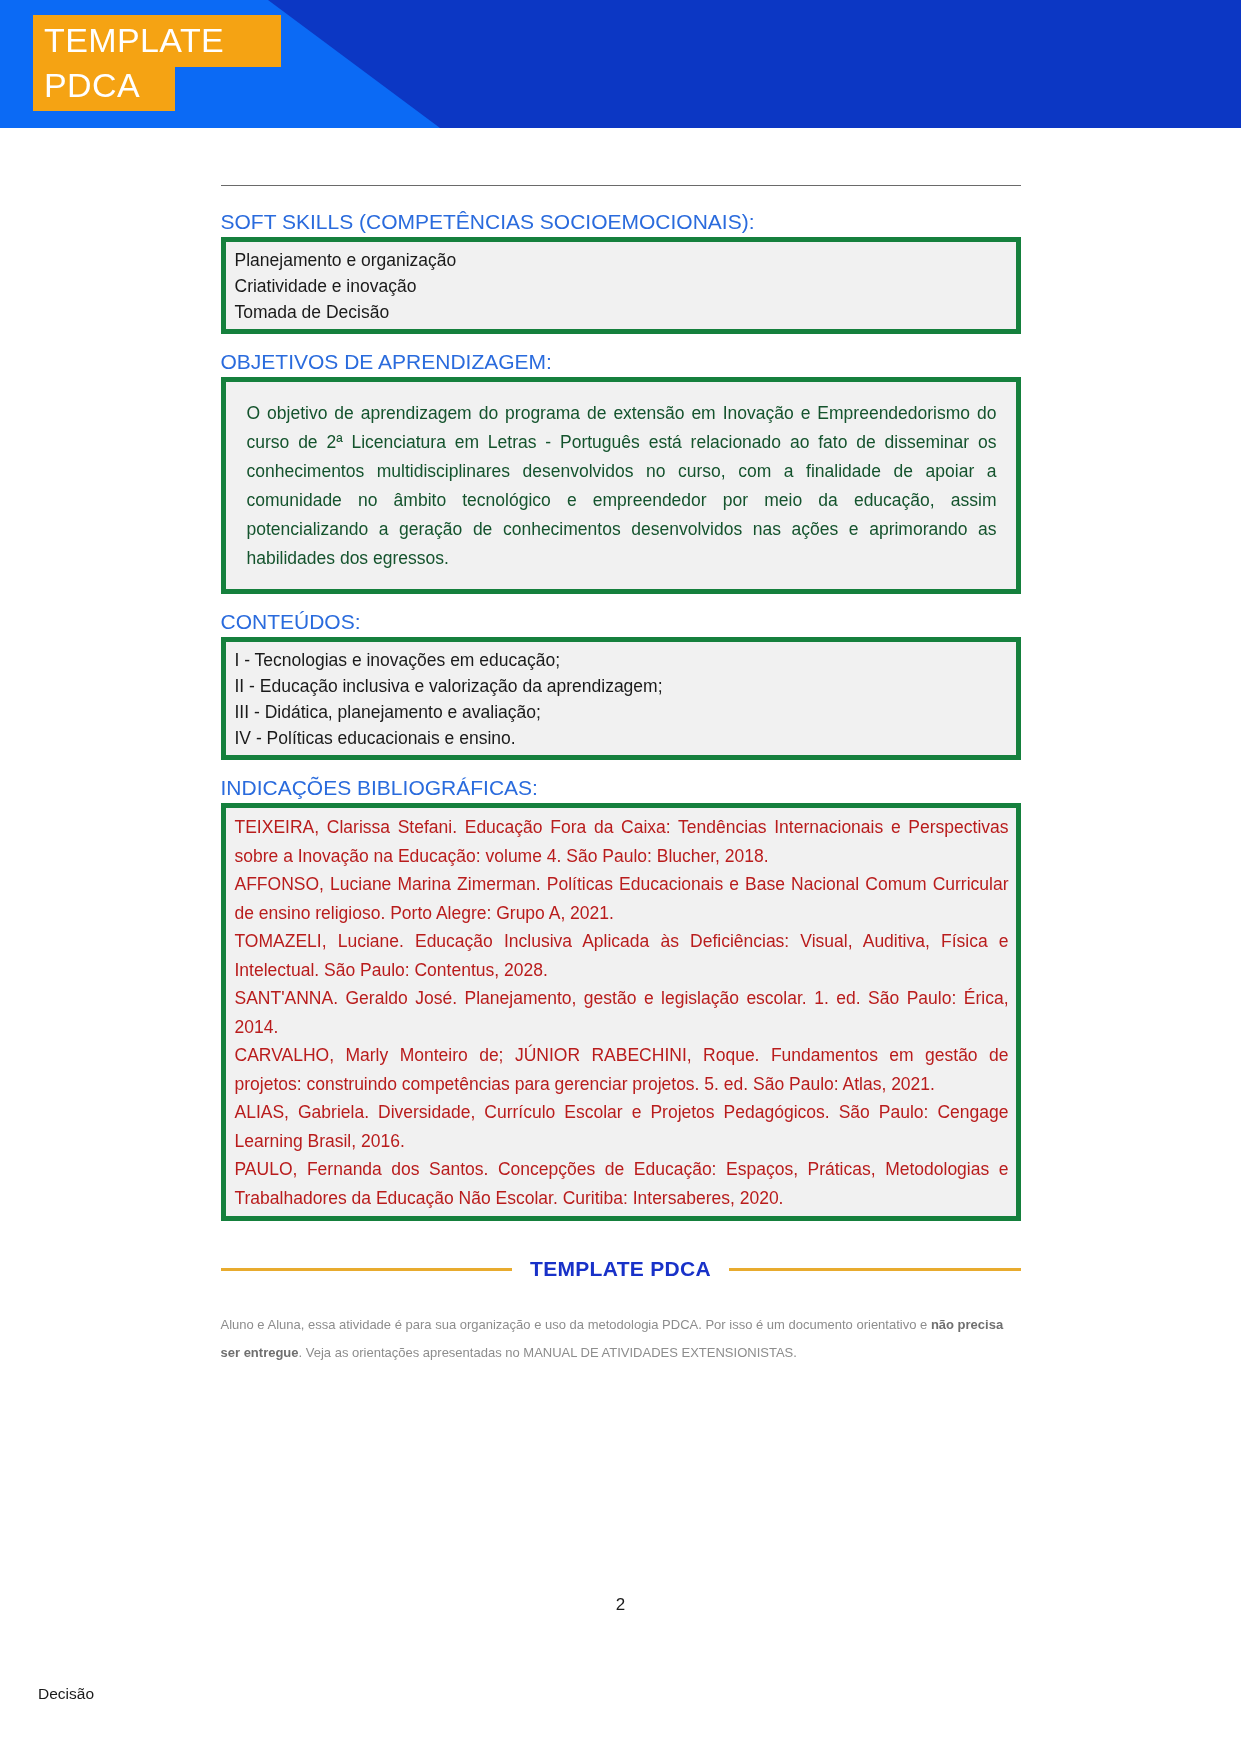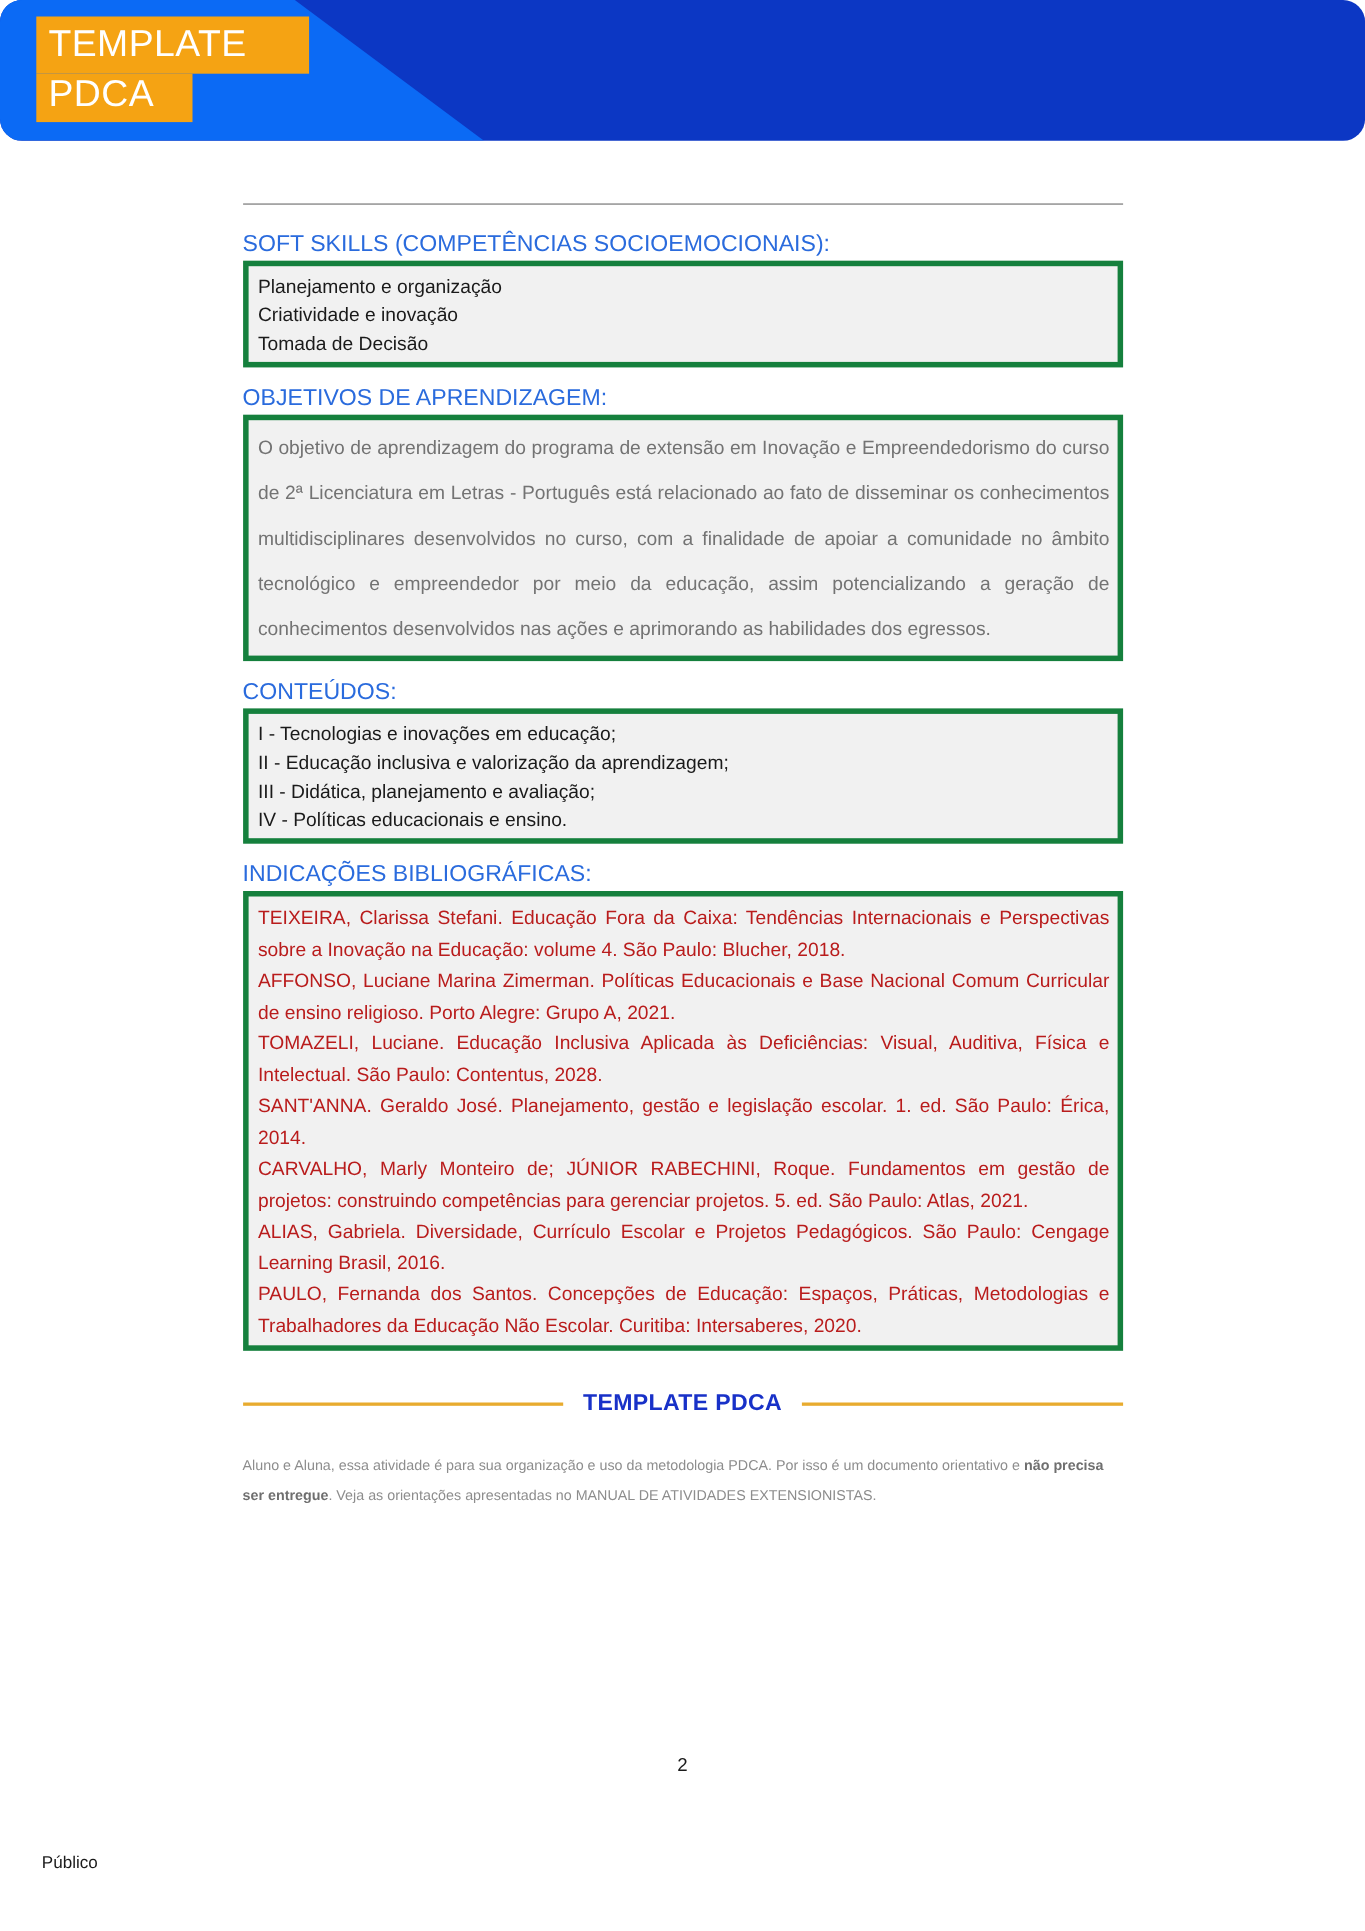--- a/index.html
+++ b/index.html
@@ -16,21 +16,20 @@
   }
 
   
   .banner {
     position: absolute;
     top: 0; left: 0;
     width: 1241px;
     height: 128px;
     background: #0c37c4;
     overflow: hidden;
-    border-radius: 20px;
   }
   .banner-wedge {
     position: absolute;
     top: 0; left: 0;
     width: 440px;
     height: 128px;
     background: #0b6af5;
     clip-path: polygon(0 0, 268px 0, 440px 128px, 0 128px);
   }
   .banner-wedge-top {
@@ -111,26 +110,26 @@
     box-sizing: border-box;
   }
   .box-line {
     font-size: 17.5px;
     line-height: 26px;
     color: #1a1a1a;
     font-family: "Liberation Sans", sans-serif;
   }
   .box-para {
     font-size: 17.5px;
-    line-height: 41px;
-    color: #737373;
+    line-height: 29px;
+    color: #14532d;
     text-align: justify;
     text-justify: inter-word;
     font-family: "Liberation Sans", sans-serif;
-    margin: 0;
+    margin: 12px;
   }
   .biblio-entry {
     font-size: 17.5px;
     line-height: 28.5px;
     color: #b91c1c;
     text-align: justify;
     text-justify: inter-word;
     font-family: "Liberation Sans", sans-serif;
     margin: 0;
   }
@@ -249,13 +248,13 @@
       <div class="pdca-title">TEMPLATE PDCA</div>
       <div class="pdca-line"></div>
     </div>
 
     <p class="footer-note"><span>Aluno e Aluna, essa atividade é para sua organização e uso da metodologia PDCA. Por isso é um documento orientativo e </span><b>não precisa ser entregue</b><span>. Veja as orientações apresentadas no MANUAL DE ATIVIDADES EXTENSIONISTAS.</span></p>
 
   </div>
 </div>
 
 <div class="page-number">2</div>
-<div class="classification">Público</div>
+<div class="classification">Decisão</div>
 
 </body></html>

